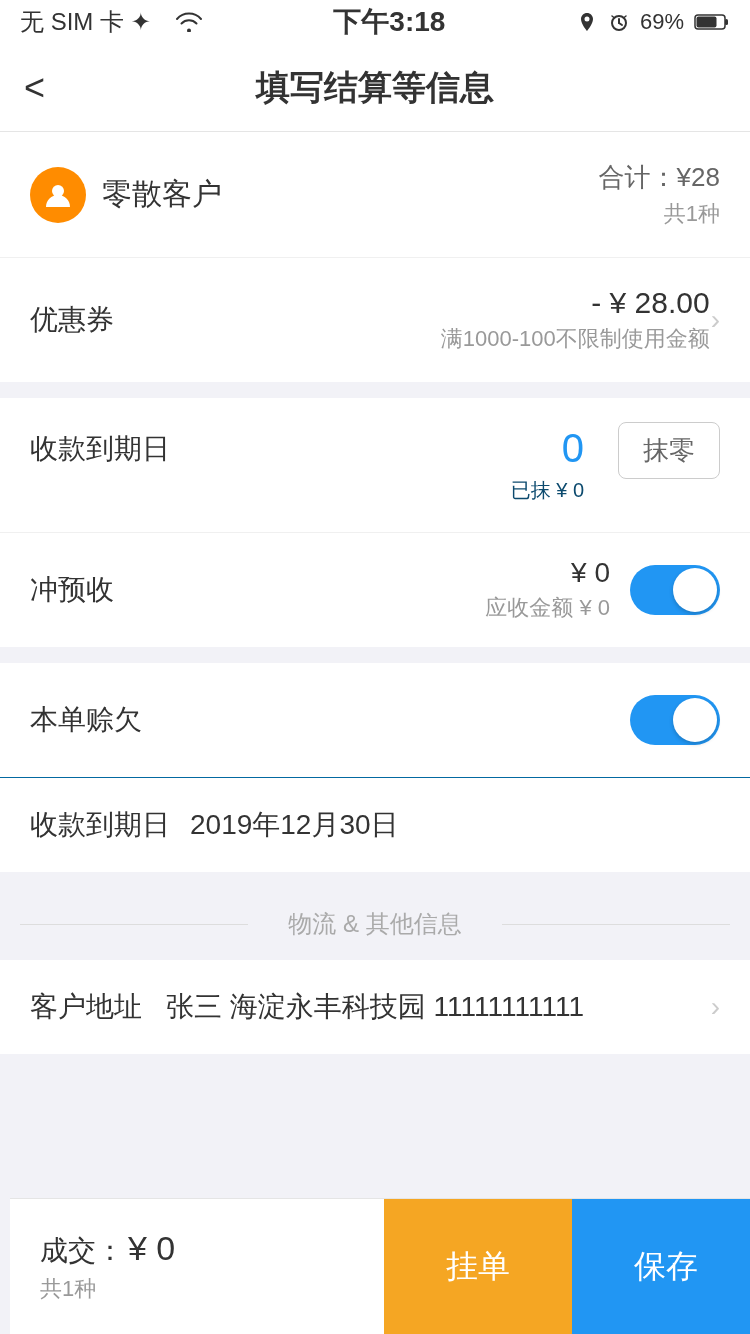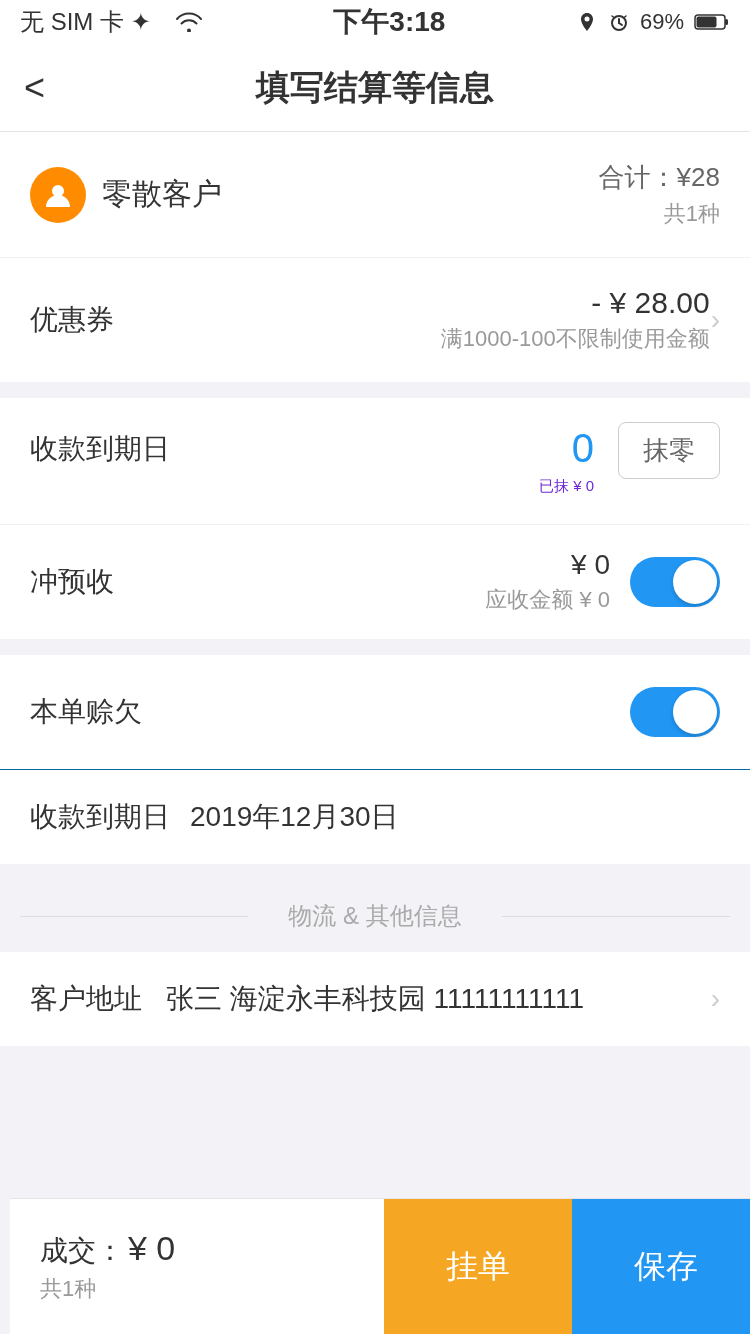--- a/index.html
+++ b/index.html
@@ -114,31 +114,31 @@
       display: flex;
       align-items: flex-start;
       justify-content: space-between;
       padding: 28px 30px;
       background: #fff;
     }
     .row-label { font-size: 28px; color: #333; padding-top: 4px; }
     .row-right { text-align: right; }
 
     .deal-amount-value { font-size: 40px; color: #2196f3; font-weight: 500; }
-    .deal-amount-sub { font-size: 15px; color: #6d28d9; margin-top: 6px; }
+    .deal-amount-sub { font-size: 20px; color: #0c4a6e; margin-top: 6px; }
 
     .round-zero-btn {
       border: 1px solid #ccc;
       border-radius: 8px;
       padding: 10px 24px;
       font-size: 26px;
       color: #666;
       background: #fff;
       cursor: pointer;
-      margin-left: 8px;
+      margin-left: 18px;
       margin-top: -4px;
     }
 
     .deal-row-right {
       display: flex;
       align-items: flex-start;
       gap: 16px;
     }
 
     

